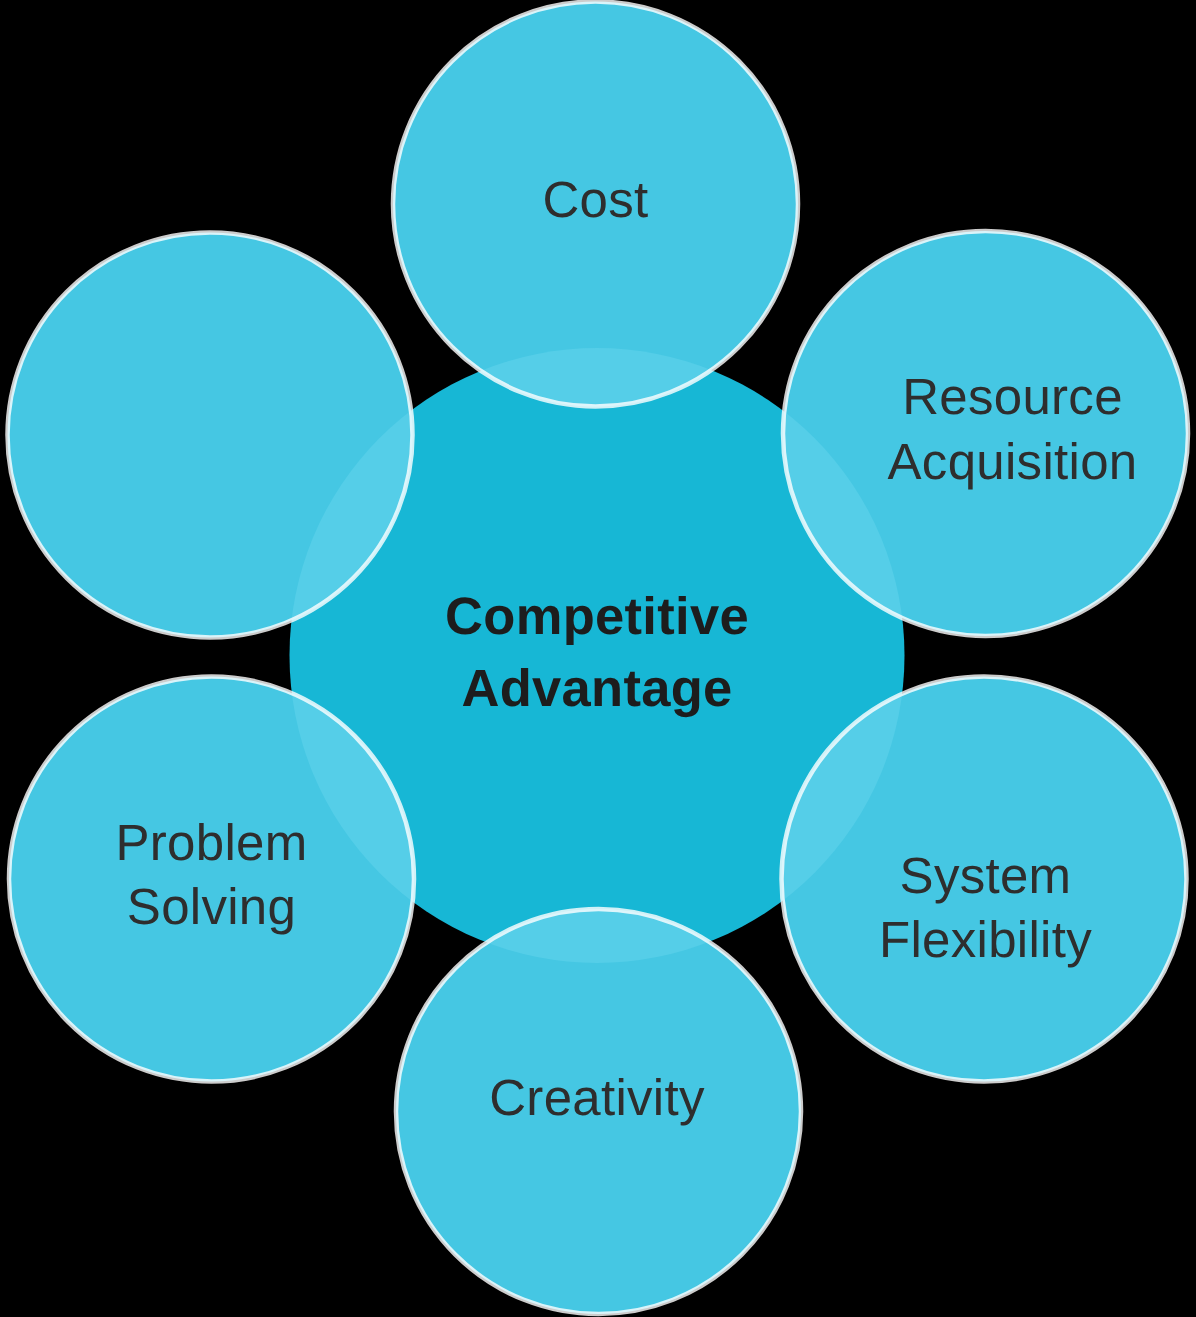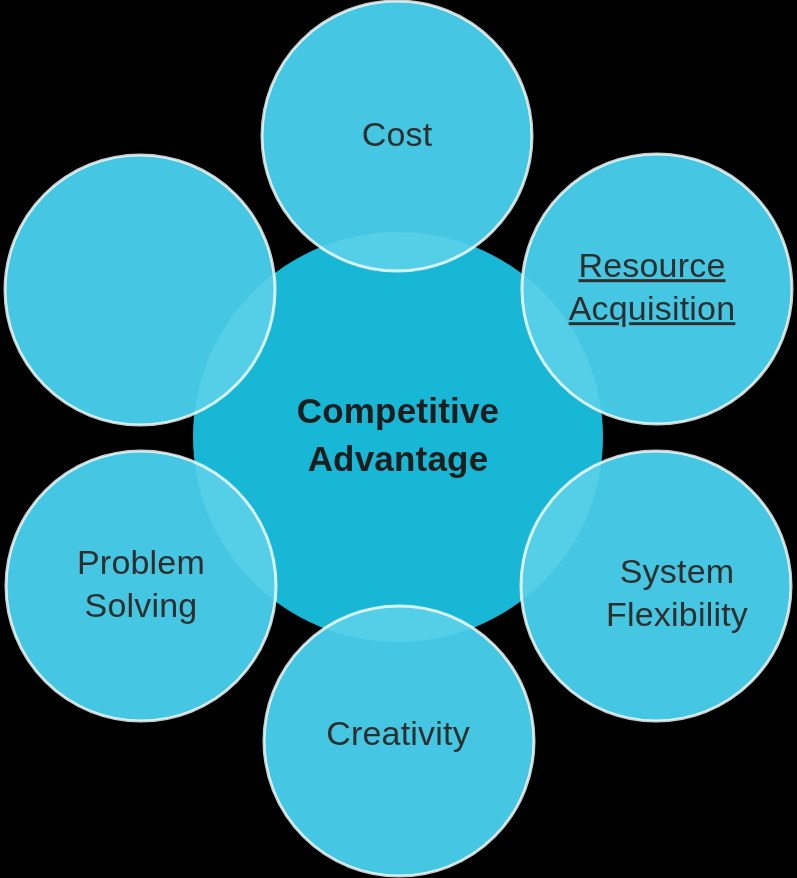--- a/index.html
+++ b/index.html
@@ -34,22 +34,22 @@
   }
   .label.title {
     color: #1D1D1D;
     font-weight: bold;
     font-size: 35px;
     line-height: 1.36;
   }
   
   .pos-center   { left: 398px; top: 435px; }
   .pos-cost     { left: 397px; top: 134px; }
-  .pos-ra       { left: 652px; top: 287px; text-decoration: underline; }
-  .pos-sf       { left: 657px; top: 593px; margin-left: 20px; }
+  .pos-ra       { left: 675px; top: 287px; }
+  .pos-sf       { left: 657px; top: 606px; }
   .pos-mkt      { left: 398px; top: 733px; }
   .pos-ps       { left: 141px; top: 584px; }
   .pos-crea     { left: 140px; top: 284px; }
 </style>
 </head>
 <body>
 
 <div class="canvas">
 
   <svg width="797" height="878" viewBox="0 0 797 878">

